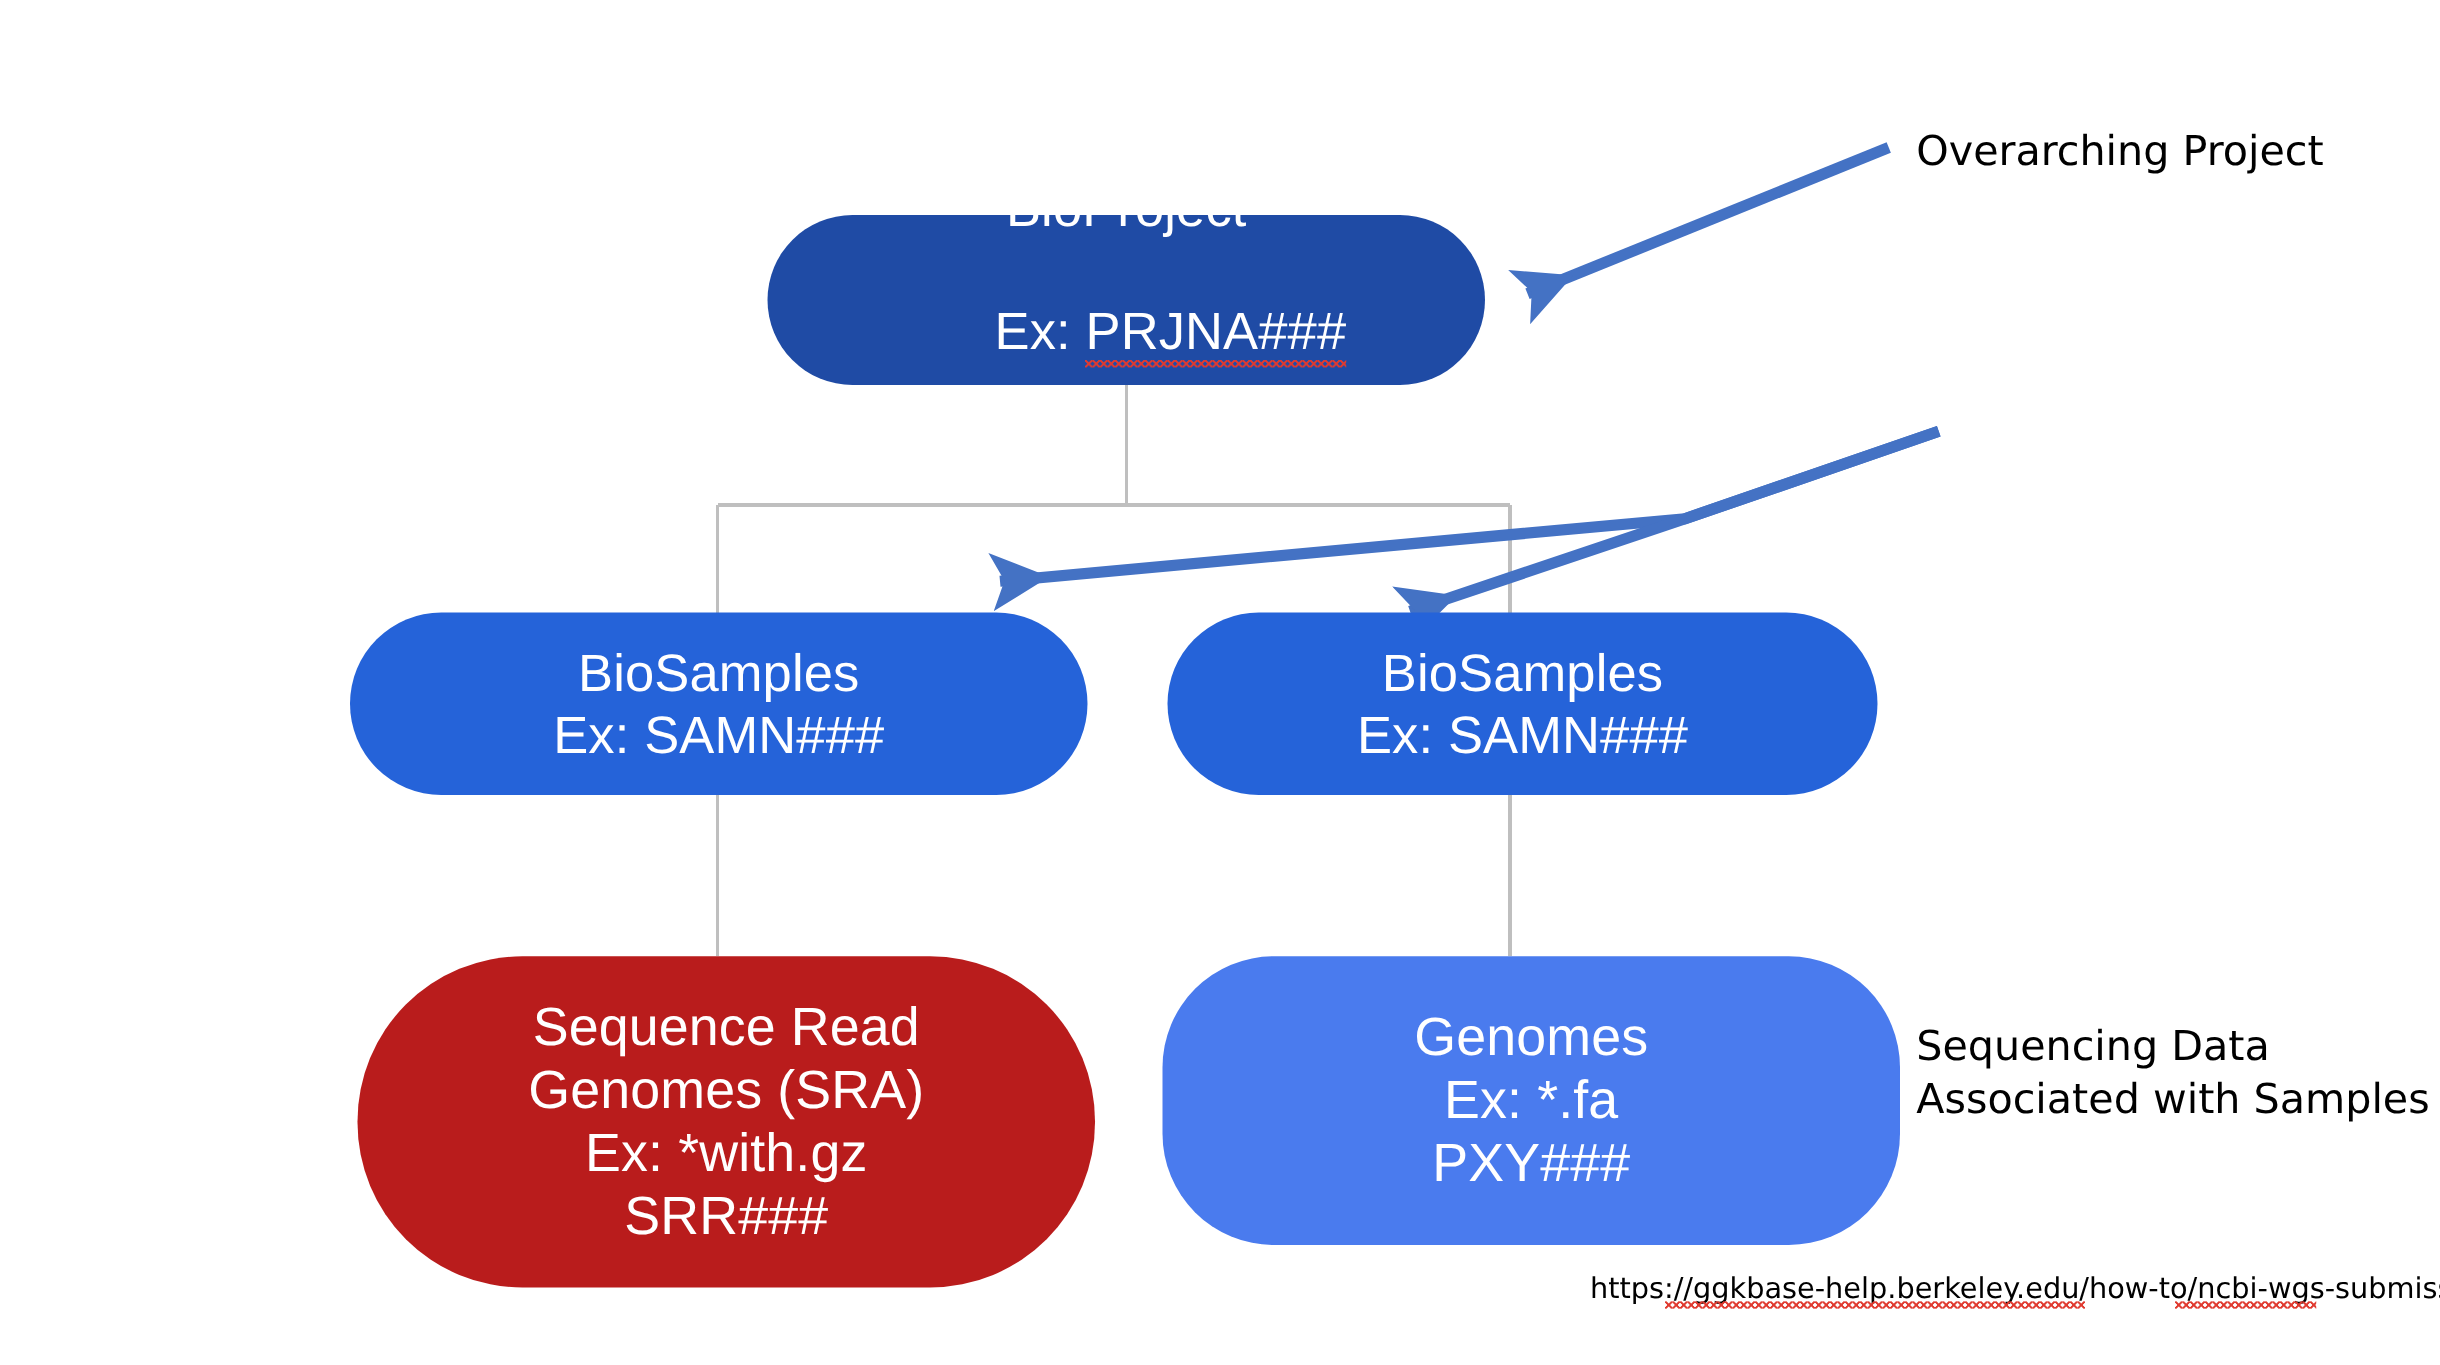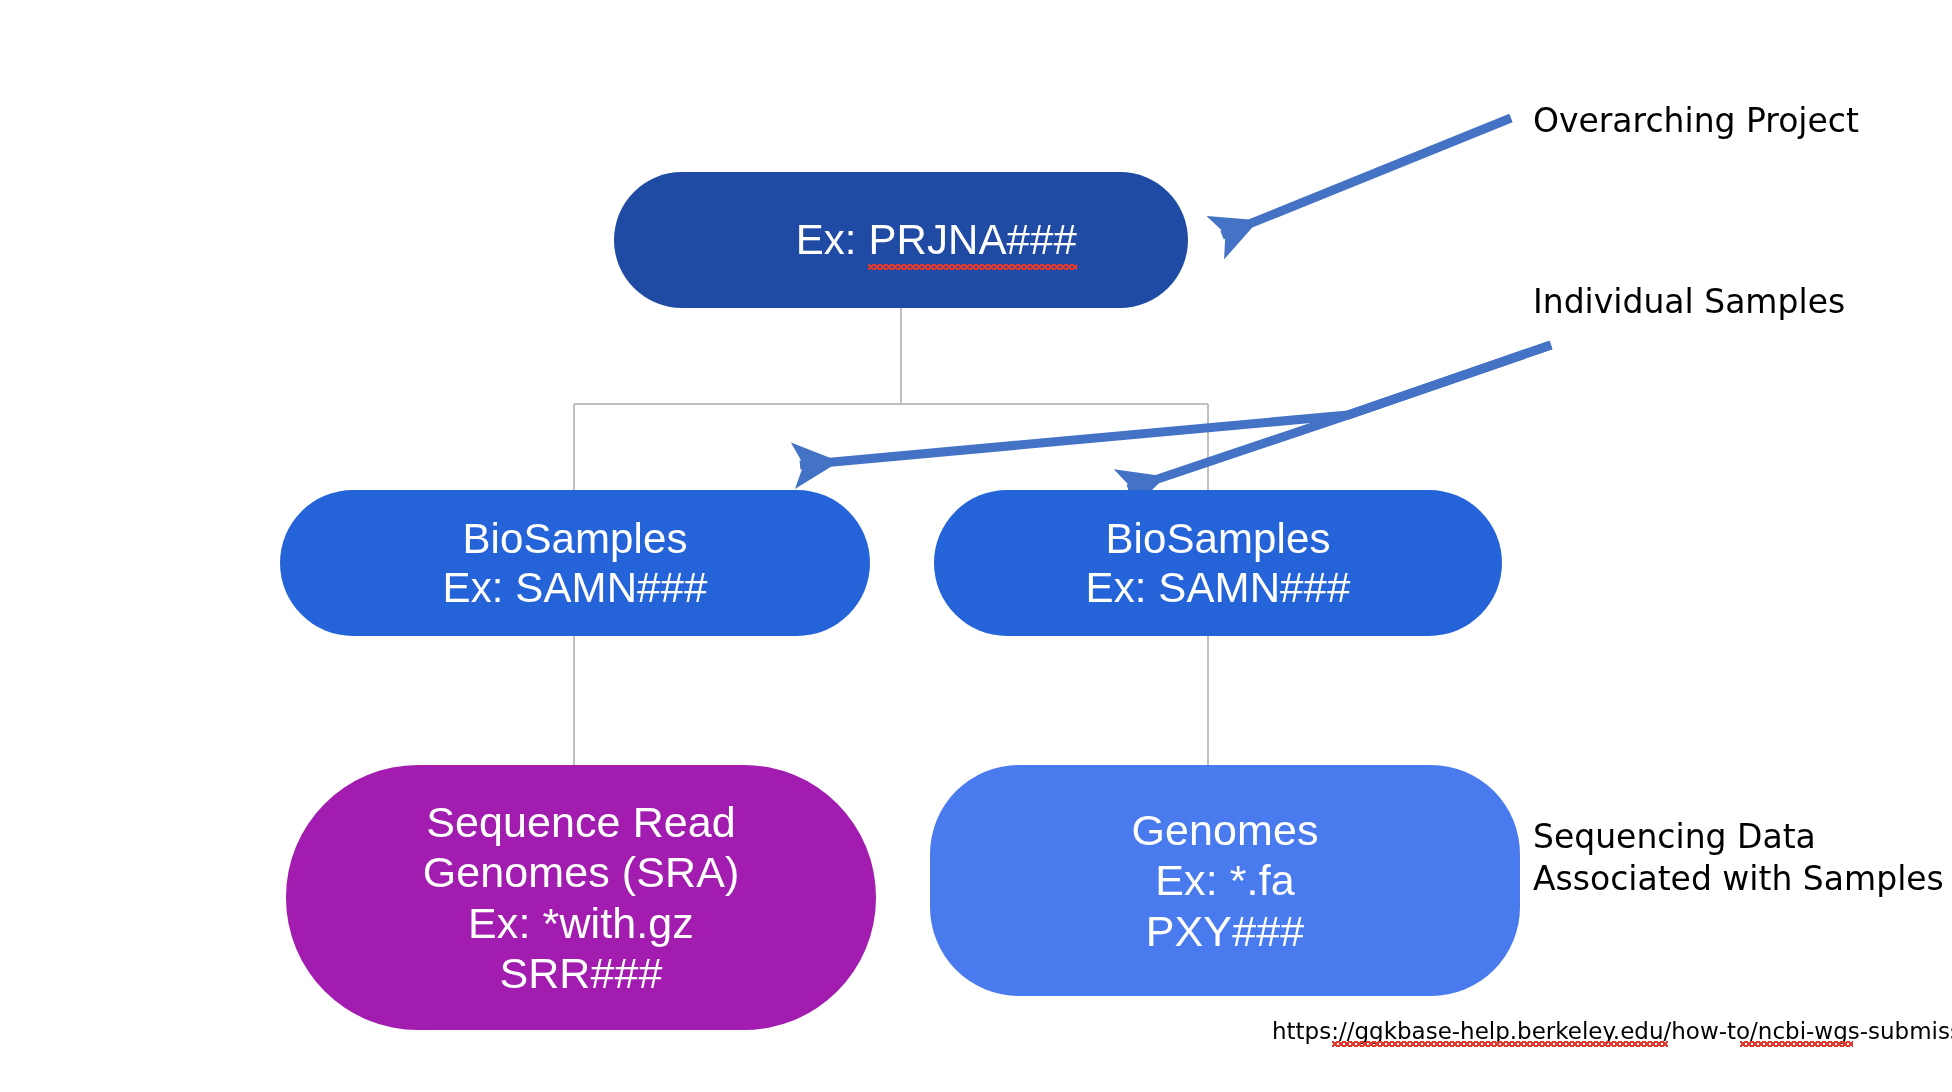--- a/index.html
+++ b/index.html
@@ -72,21 +72,21 @@
     border-radius: 73px;
     background: #2563D9;
     font-size: 42px;
   }
   .node-sra {
     left: 286px;
     top: 765px;
     width: 590px;
     height: 265px;
     border-radius: 132px;
-    background: #a21caf;
+    background: #b91c1c;
     font-size: 43px;
   }
   .node-genomes {
     left: 930px;
     top: 765px;
     width: 590px;
     height: 231px;
     border-radius: 89px;
     background: #4A7BEE;
     font-size: 43px;
@@ -191,20 +191,21 @@
 
       <line x1="1511" y1="118" x2="1222" y2="235" marker-end="url(#ah)"></line>
 
       <path d="M 1551,345 L 1348,415 L 800,465" marker-end="url(#ah)"></path>
 
       <path d="M 1551,345 L 1348,415 L 1128,489" marker-end="url(#ah)"></path>
     </g>
   </svg>
 
   <div class="node node-bioproject">
+    <span class="line">BioProject</span>
     <span class="line">
       <span>Ex: </span><span class="squiggle-wrap"><span>PRJNA###</span><span class="sq"></span></span>
     </span>
   </div>
 
   <div class="node node-biosample-left">
     <span class="line">BioSamples</span>
     <span class="line">Ex: SAMN###</span>
   </div>
 
@@ -220,21 +221,20 @@
     <span class="line">SRR###</span>
   </div>
 
   <div class="node node-genomes">
     <span class="line">Genomes</span>
     <span class="line">Ex: *.fa</span>
     <span class="line">PXY###</span>
   </div>
 
   <div class="callout callout-overarching">Overarching Project</div>
-  <div class="callout callout-individual">Individual Samples</div>
   <div class="callout callout-seqdata">Sequencing Data
 Associated with Samples</div>
 
   <div class="footer-url">
     <span>https://ggkbase-help.berkeley.edu/how-to/ncbi-wgs-submissions/</span>
     <span class="sq2"></span>
     <span class="sq3"></span>
   </div>
 
 </div>

